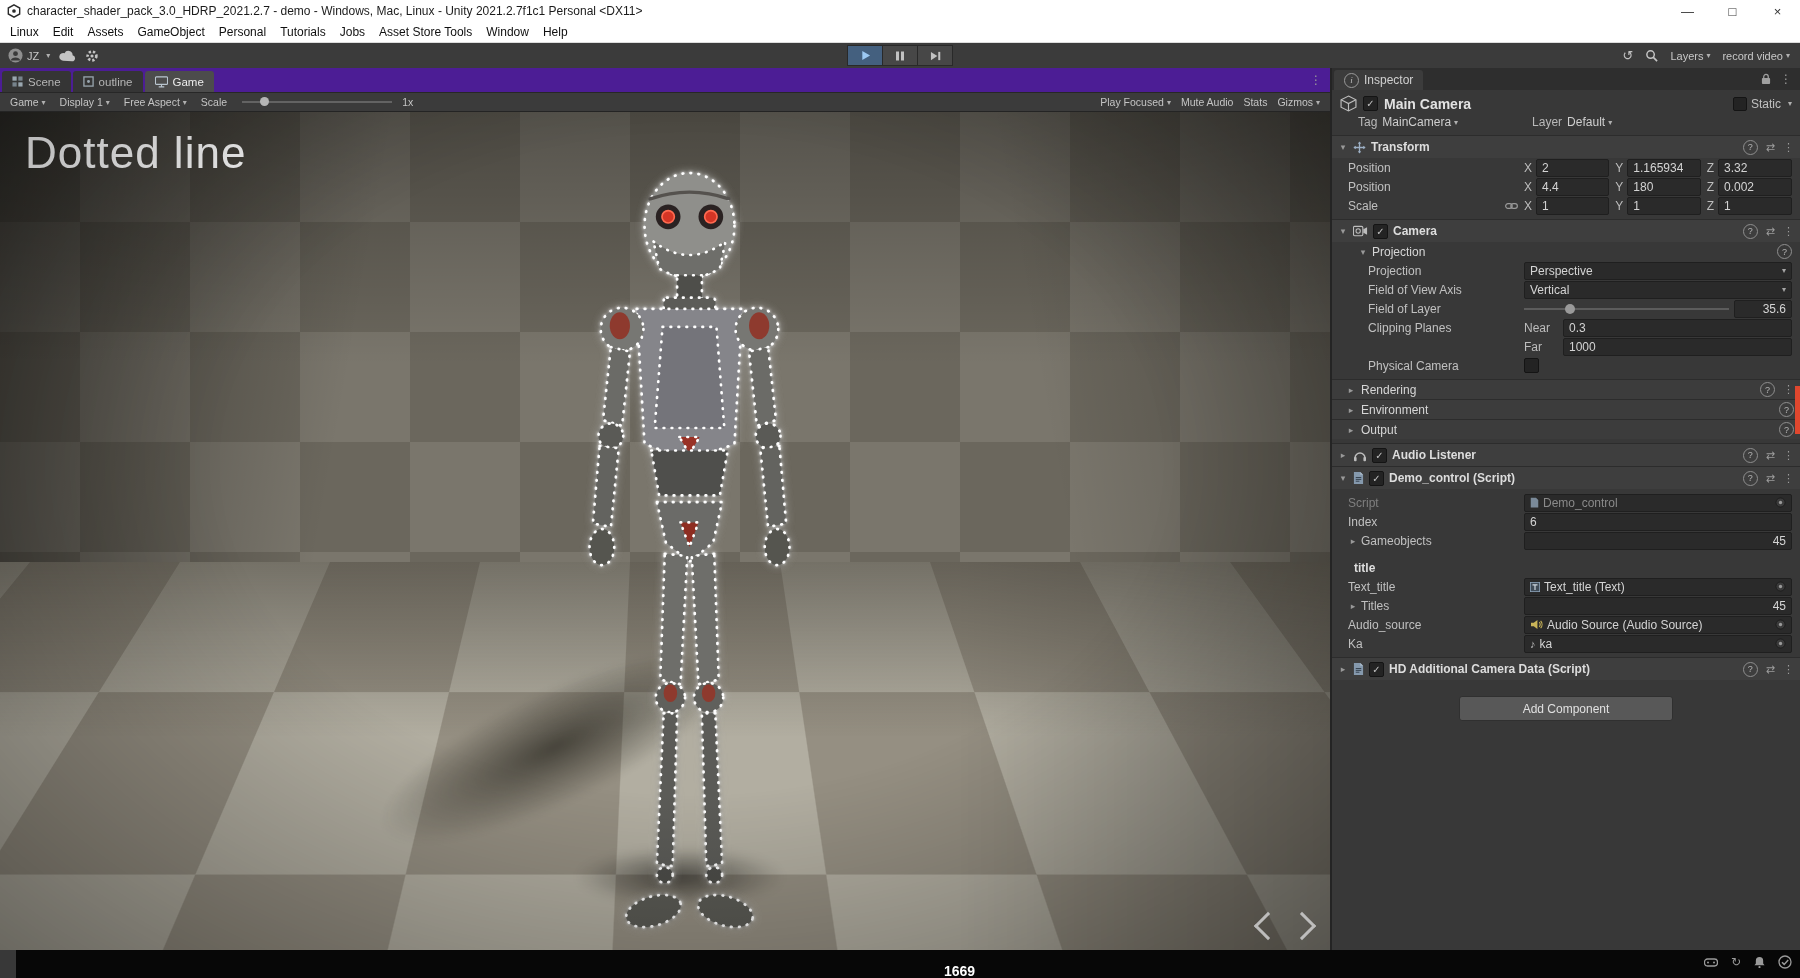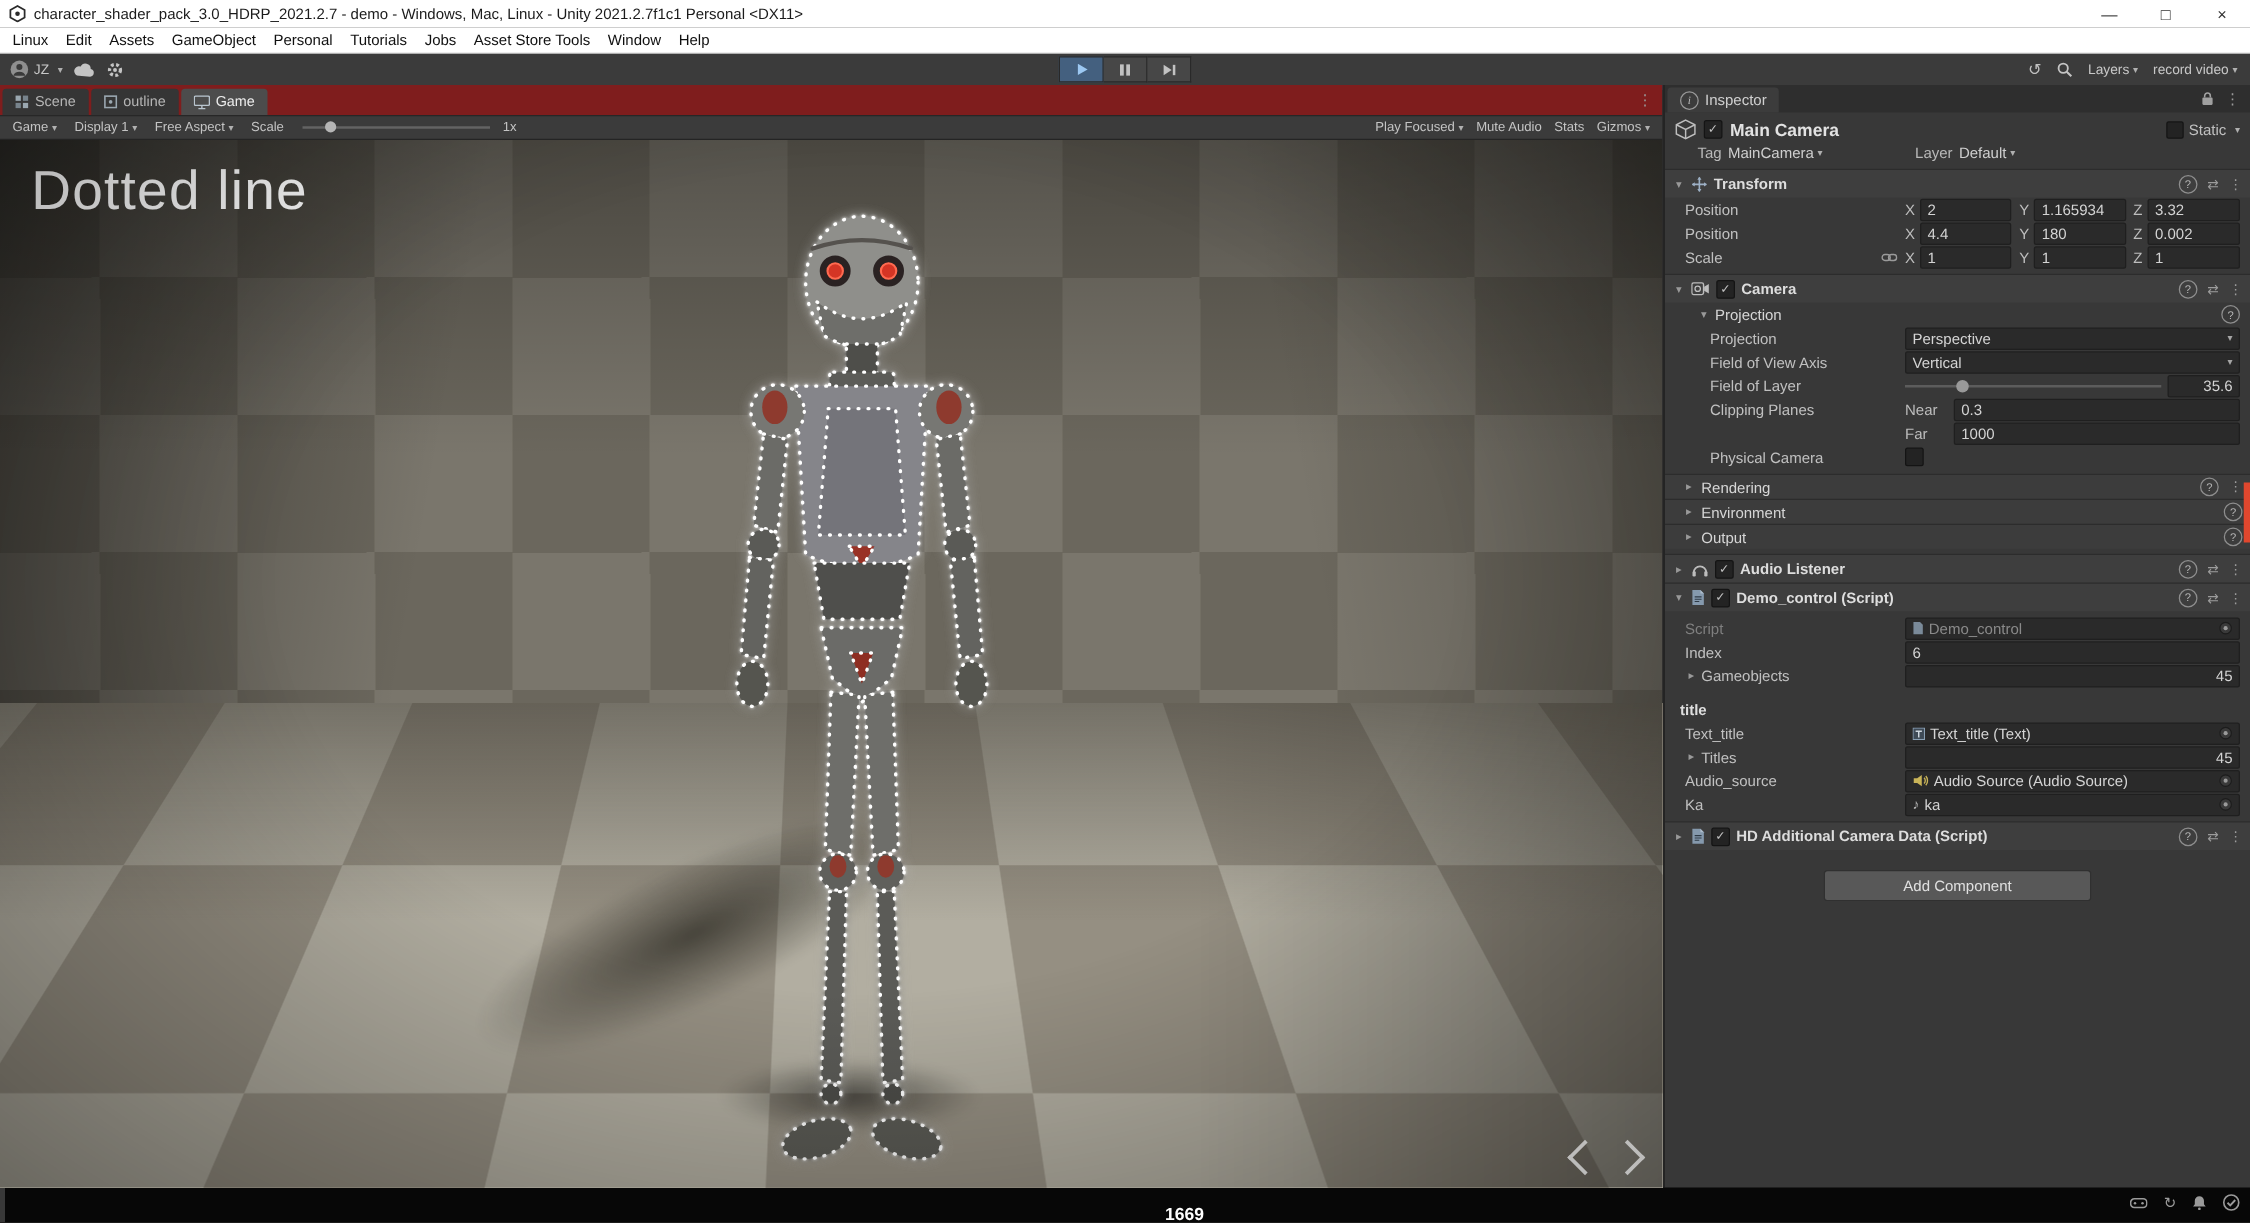--- a/index.html
+++ b/index.html
@@ -25,21 +25,21 @@
   .tb-btn.play{background:var(--accent_play_bg,#44607f);}
   .tb-right{margin-left:auto;display:flex;align-items:center;gap:12px;padding-right:10px;}
   .dd-caret{font-size:8px;color:#b0b0b0;margin-left:3px;}
   .histicon{font-size:13px;color:#c0c0c0;}
 
   
   .content{position:absolute;top:68px;left:0;right:0;bottom:28px;display:flex;}
 
   
   .gamepanel{width:1330px;display:flex;flex-direction:column;background:#333;}
-  .tabstrip{height:24px;background:#7f1d1d;display:flex;align-items:flex-end;font-size:11.5px;color:#b5b5b5;position:relative;padding-left:2px;}
+  .tabstrip{height:24px;background:#4c1d95;display:flex;align-items:flex-end;font-size:11.5px;color:#b5b5b5;position:relative;padding-left:2px;}
   .tab{height:21px;display:flex;align-items:center;gap:5px;padding:0 10px;background:#353535;margin-right:2px;border-radius:3px 3px 0 0;}
   .tab.active{background:#4c4c4c;color:#ececec;}
   .strip-menu{position:absolute;right:8px;top:5px;color:#9a9a9a;font-size:12px;}
   .gametoolbar{height:18px;background:#3b3b3b;border-top:1px solid #272727;border-bottom:1px solid #242424;display:flex;align-items:center;font-size:10.5px;color:#c4c4c4;padding:0 5px;gap:4px;}
   .gtb-item{display:flex;align-items:center;padding:0 5px;height:100%;}
   .gtb-right{margin-left:auto;display:flex;align-items:center;}
   .slider{position:relative;width:150px;height:12px;margin:0 6px;}
   .slider .track{position:absolute;left:0;right:0;top:5px;height:2px;background:#636363;}
   .slider .knob{position:absolute;top:1px;width:9px;height:9px;border-radius:50%;background:#b5b5b5;}
 
@@ -107,28 +107,28 @@
   .vecgrp{display:flex;align-items:center;flex:1;gap:4px;min-width:0;}
   .axislbl{color:#bdbdbd;}
   .minilbl{width:34px;flex:none;color:#bdbdbd;}
   .grouphdr{padding-left:26px;height:19px;display:flex;align-items:center;gap:4px;color:#d6d6d6;}
   .grouphdr .hicons{margin-left:auto;padding-right:8px;}
   .subhdr{height:19px;display:flex;align-items:center;gap:5px;padding:0 6px 0 14px;border-top:1px solid #2c2c2c;background:#3c3c3c;color:#d6d6d6;}
   .fovslider{position:relative;flex:1;height:16px;}
   .fovslider .track{position:absolute;left:0;right:0;top:7px;height:2px;background:#5c5c5c;}
   .fovslider .knob{position:absolute;left:20%;top:3px;width:10px;height:10px;border-radius:50%;background:#999;}
   .fov-field{flex:none;width:46px;}
-  .demo-title-row{padding:3px 8px 1px 12px;color:#dedede;font-weight:bold;height:17px;display:flex;align-items:center;}
+  .demo-title-row{padding:3px 8px 1px 22px;color:#dedede;font-weight:bold;height:17px;display:flex;align-items:center;}
   .addcomp-wrap{display:flex;justify-content:center;padding-top:16px;}
   .addcomp{width:212px;height:23px;background:#585858;border:1px solid #303030;border-radius:3px;display:flex;align-items:center;justify-content:center;color:#e0e0e0;}
   .gap4{height:4px;}.gap6{height:6px;}
   .scroll-marker{position:absolute;right:0;top:318px;width:5px;height:48px;background:var(--marker_red,#e0472e);}
 
   
-  .bottombar{position:absolute;left:4px;right:0;bottom:0;height:28px;background:#070707;overflow:hidden;}
+  .bottombar{position:absolute;left:16px;right:0;bottom:0;height:28px;background:#070707;overflow:hidden;}
   .statusicons{position:absolute;right:8px;top:5px;display:flex;gap:13px;align-items:center;color:#9a9a9a;font-size:13px;}
   .counter{position:absolute;left:928px;top:13px;color:#ffffff;font-size:14px;font-weight:bold;}
 
   .icon{display:inline-flex;align-items:center;justify-content:center;flex:none;}
   .musicnote{color:#b9b9b9;font-size:11px;}
 </style>
 </head>
 <body>
 
 <div class="window">

